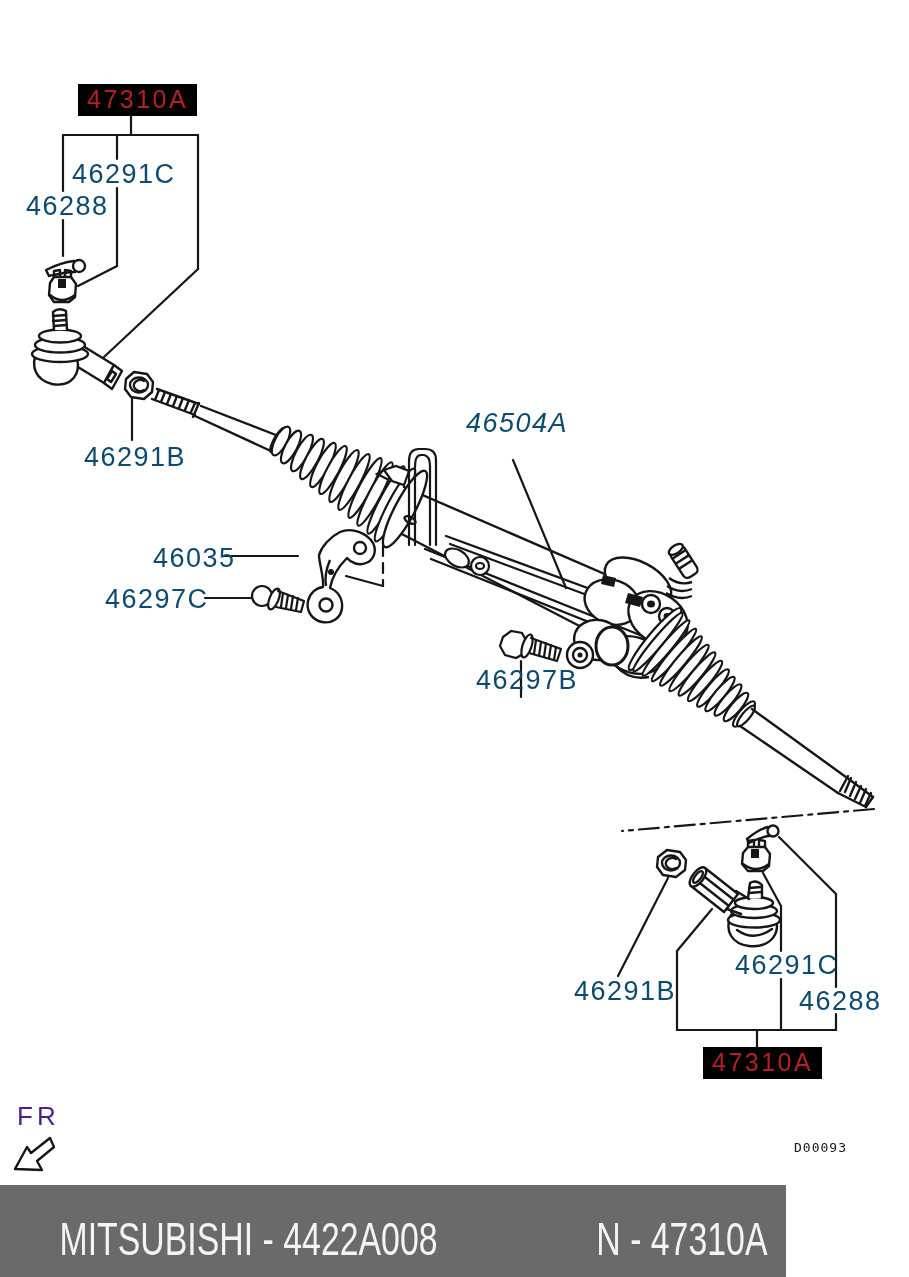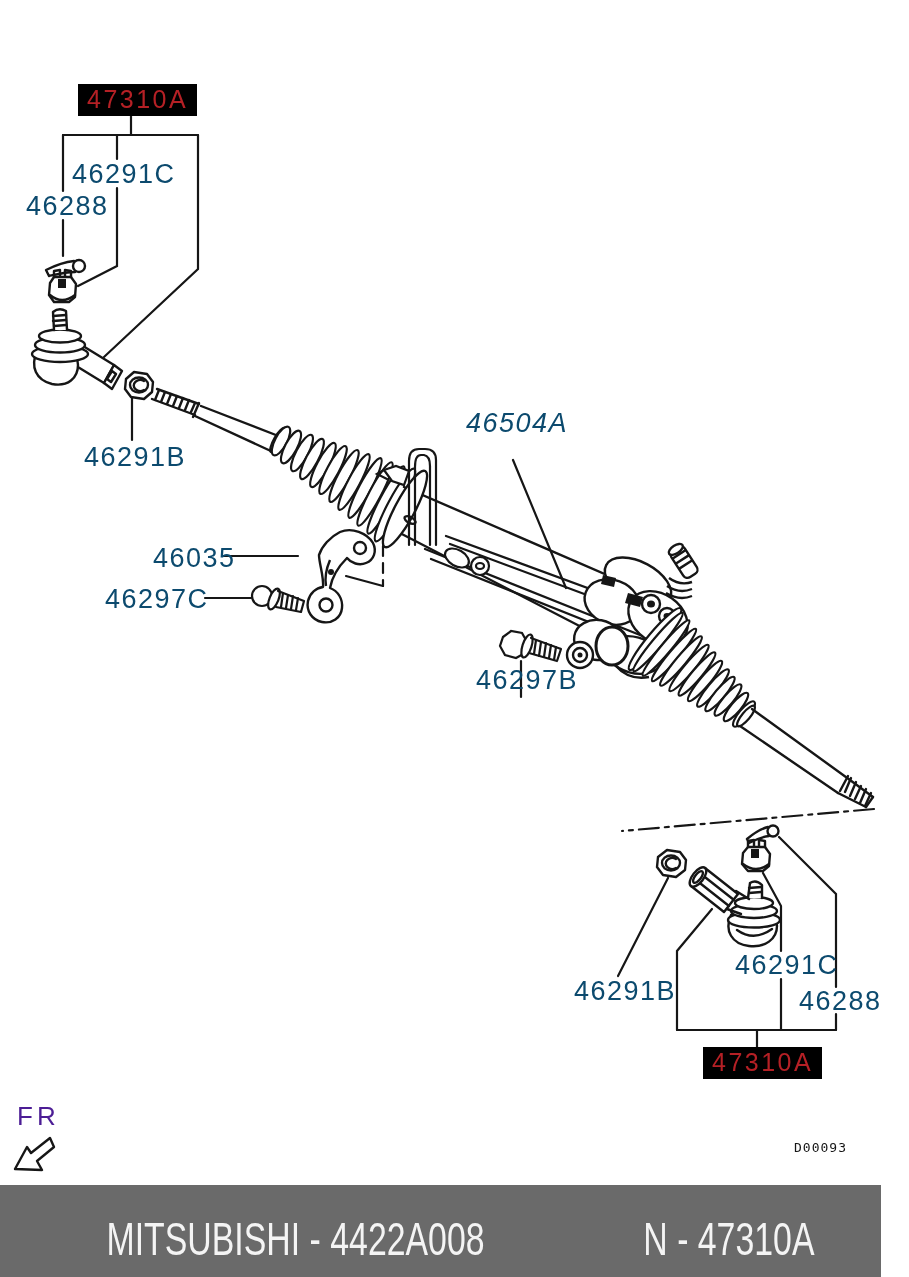--- a/index.html
+++ b/index.html
@@ -8,21 +8,21 @@
   .stage{position:absolute;inset:0;}
   svg.diagram{position:absolute;left:0;top:0;}
   .plabel{position:absolute;font-size:27px;letter-spacing:1.5px;color:#0c4a6e;
           white-space:nowrap;line-height:1;}
   .hl{position:absolute;background:#000000;color:#b52025;font-size:25px;
       letter-spacing:2.5px;padding:3px 9px 4px 9px;line-height:1;white-space:nowrap;}
   .fr{position:absolute;left:17px;top:1103px;font-size:26px;letter-spacing:4px;
       color:#4c1d95;line-height:1;}
   .dwgcode{position:absolute;left:794px;top:1141px;font-size:13px;letter-spacing:1px;
       color:#161616;font-family:"DejaVu Sans Mono",monospace;line-height:1;}
-  .footer{position:absolute;left:0;top:1185px;width:881px;height:92px;background:#6a6a6a;
+  .footer{position:absolute;left:0;top:1185px;width:786px;height:92px;background:#6a6a6a;
       display:flex;justify-content:center;align-items:flex-start;padding-top:30px;
       box-sizing:border-box;gap:52px;}
   .footer span{color:#f4f4f4;font-size:47px;line-height:1;letter-spacing:0;
       transform:scaleX(0.72);white-space:nowrap;}
 </style>
 </head>
 <body>
 
 <div class="stage">
 

